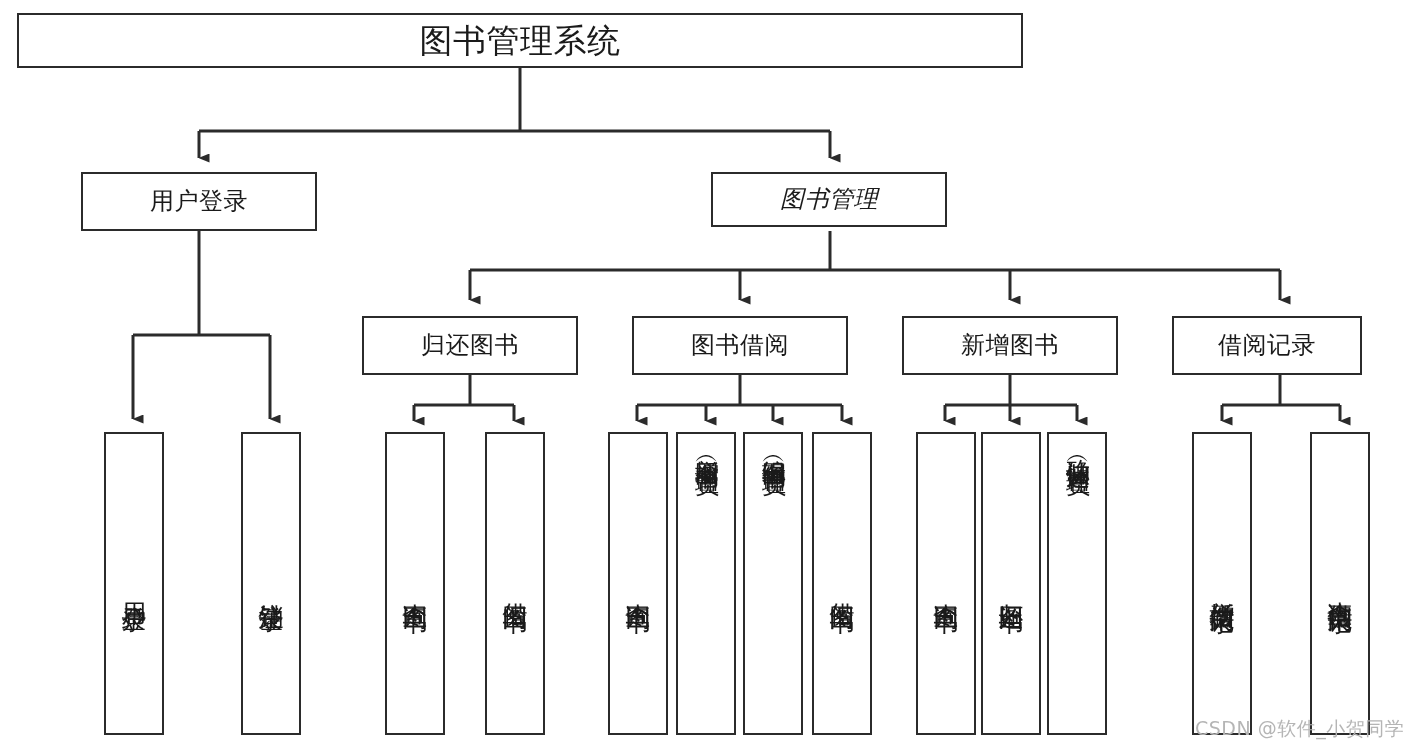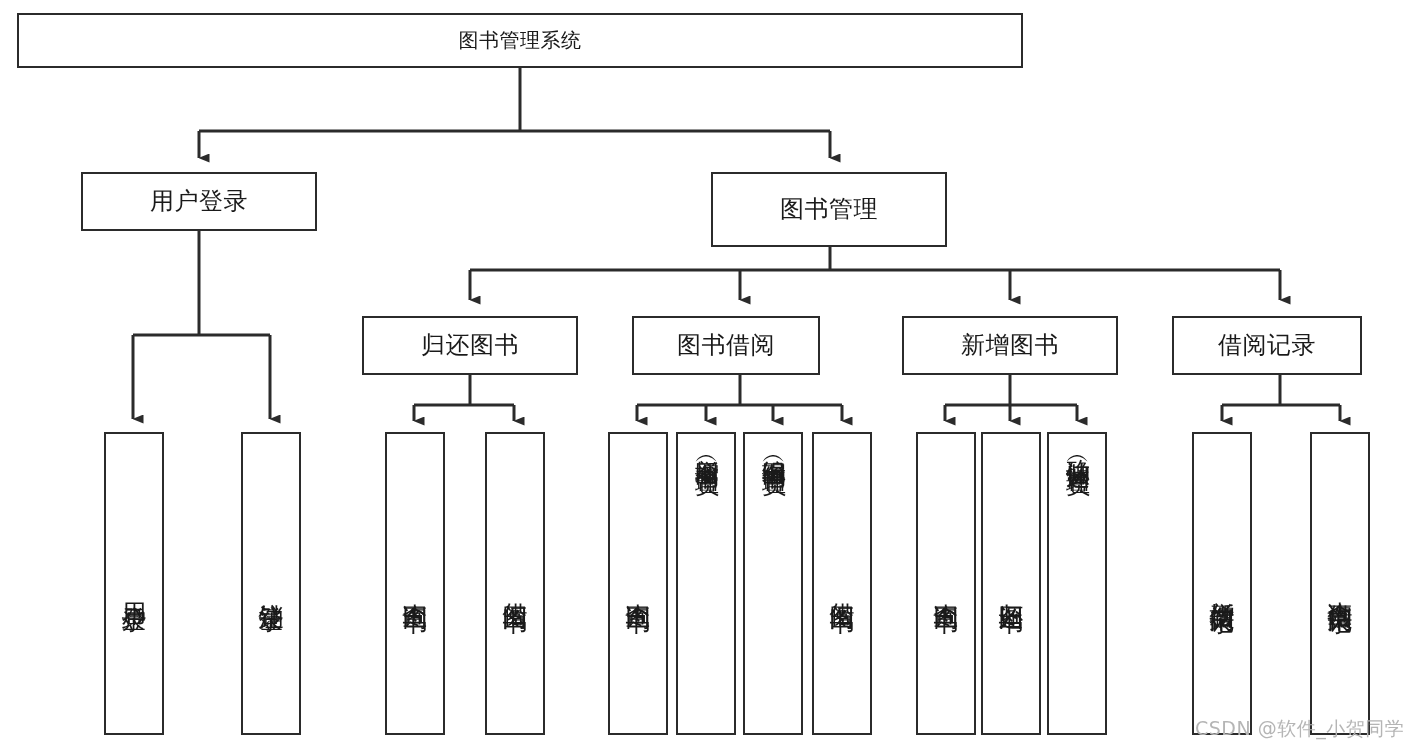--- a/index.html
+++ b/index.html
@@ -36,21 +36,21 @@
     justify-content: center;
     text-align: center;
   }
   .node .label {
     font-size: 25px;
     line-height: 1.15;
     letter-spacing: 0.5px;
     color: #1a1a1a;
     white-space: nowrap;
   }
-  .node.root .label { font-size: 20px; }
+  .node.root .label { font-size: 33px; }
   .node.branch .label { font-size: 24px; }
   .node.leaf {
     align-items: flex-start;
     justify-content: center;
     padding-top: 6px;
   }
   .node.leaf .label {
     writing-mode: vertical-rl;
     text-orientation: upright;
     font-size: 25px;
@@ -124,28 +124,28 @@
     </g>
   </svg>
 
   <div class="node root" style="left:17px; top:13px; width:1006px; height:55px;">
     <span class="label">图书管理系统</span>
   </div>
 
   <div class="node branch" style="left:81px; top:172px; width:236px; height:59px;">
     <span class="label">用户登录</span>
   </div>
-  <div class="node branch" style="left:711px; top:172px; width:236px; height:75px;">
+  <div class="node branch" style="left:711px; top:172px; width:236px; height:55px;font-style:italic;">
     <span class="label">图书管理</span>
   </div>
 
   <div class="node branch" style="left:362px; top:316px; width:216px; height:59px;">
     <span class="label">归还图书</span>
   </div>
-  <div class="node branch" style="left:632px; top:316px; width:188px; height:59px;">
+  <div class="node branch" style="left:632px; top:316px; width:216px; height:59px;">
     <span class="label">图书借阅</span>
   </div>
   <div class="node branch" style="left:902px; top:316px; width:216px; height:59px;">
     <span class="label">新增图书</span>
   </div>
   <div class="node branch" style="left:1172px; top:316px; width:190px; height:59px;">
     <span class="label">借阅记录</span>
   </div>
 
   <div class="node leaf" style="left:104px; top:432px; width:60px; height:303px; align-items:center;">

